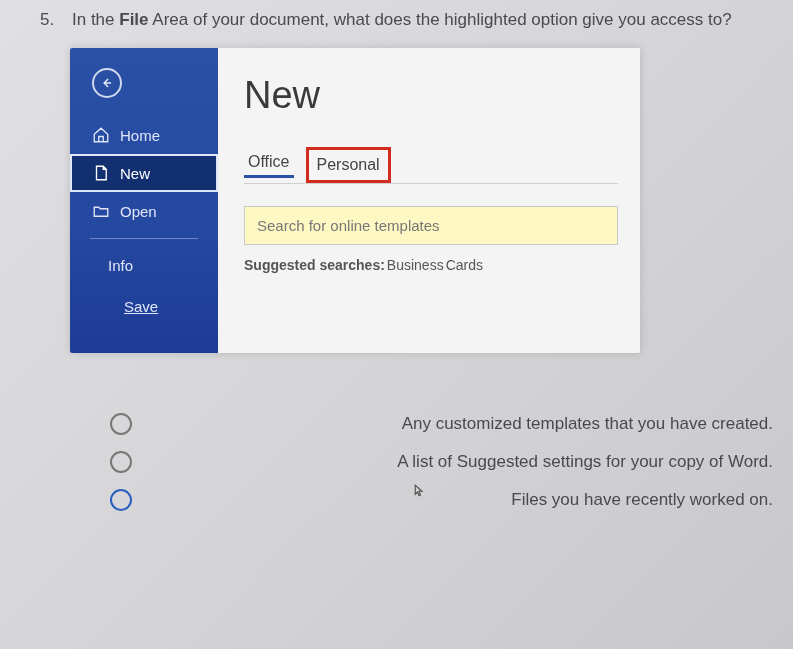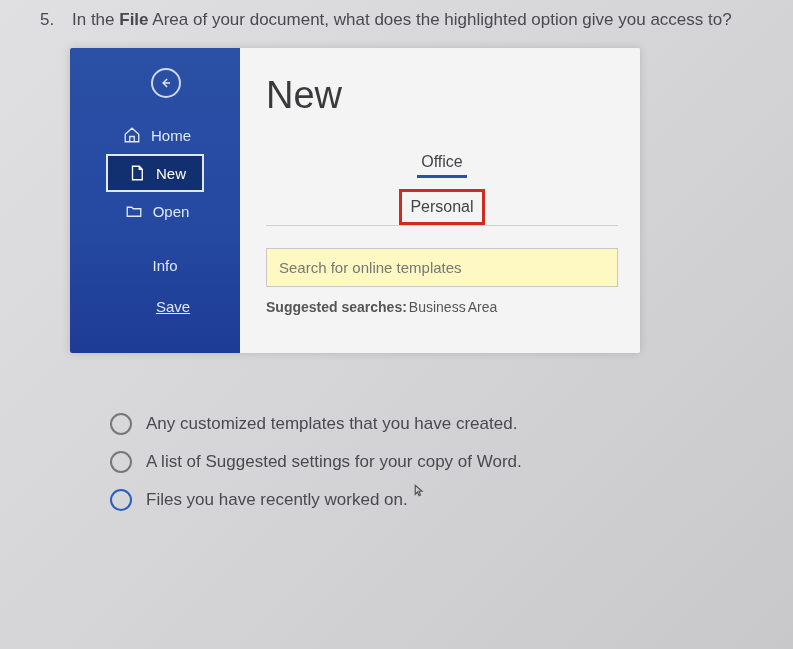--- a/index.html
+++ b/index.html
@@ -27,27 +27,26 @@
       height: 305px;
       background: #f0f0f0;
       display: flex;
       box-shadow: 0 0 8px rgba(0,0,0,0.15);
       overflow: hidden;
       border-radius: 2px;
     }
 
     
     .sidebar {
-      width: 170px;
+      width: 148px;
       background: linear-gradient(180deg, #2a51a6 0%, #2548a0 60%, #1d3c96 100%);
       color: #dbe3f5;
       padding: 20px 0 0 0;
       display: flex;
       flex-direction: column;
-      align-items: center;
     }
     .back-btn {
       width: 30px;
       height: 30px;
       border: 2px solid #cfd8ee;
       border-radius: 50%;
       margin: 0 0 18px 22px;
       display: flex;
       align-items: center;
       justify-content: center;
@@ -88,26 +87,25 @@
       padding: 26px 22px 10px 26px;
     }
     .page-heading {
       font-size: 38px;
       font-weight: 400;
       color: #3a3a3c;
       margin-bottom: 30px;
     }
     .tabs {
       display: flex;
-      align-items: center;
+      align-items: flex-start;
       gap: 12px;
       border-bottom: 1px solid #d0d0d0;
       padding-bottom: 0;
       margin-bottom: 22px;
-      flex-direction: column;
     }
     .tab {
       padding: 6px 4px;
       font-size: 16px;
       color: #444;
       position: relative;
     }
     .tab.active::after {
       content: "";
       position: absolute;
@@ -143,20 +141,21 @@
       display: flex;
       flex-direction: column;
       gap: 16px;
     }
     .option-row {
       display: flex;
       align-items: center;
       gap: 14px;
       font-size: 17px;
       color: #4a4a4e;
+      justify-content: space-between;
     }
     .radio {
       width: 22px;
       height: 22px;
       border: 2px solid #777;
       border-radius: 50%;
       flex-shrink: 0;
     }
     .radio.blue { border-color: #2a5fbf; }
     .cursor {
@@ -219,21 +218,21 @@
   <div class="main-pane">
     <div class="page-heading">New</div>
     <div class="tabs">
       <div class="tab active">Office</div>
       <div class="tab highlighted">Personal</div>
     </div>
     <div class="search-box">Search for online templates</div>
     <div class="suggested-row">
       <span class="label">Suggested searches:</span>
       <span>Business</span>
-      <span>Area</span>
+      <span>Cards</span>
     </div>
   </div>
 </div>
 
 <div class="options">
   <div class="option-row">
     <div class="radio"></div>
     <span>Any customized templates that you have created.</span>
   </div>
   <div class="option-row">

